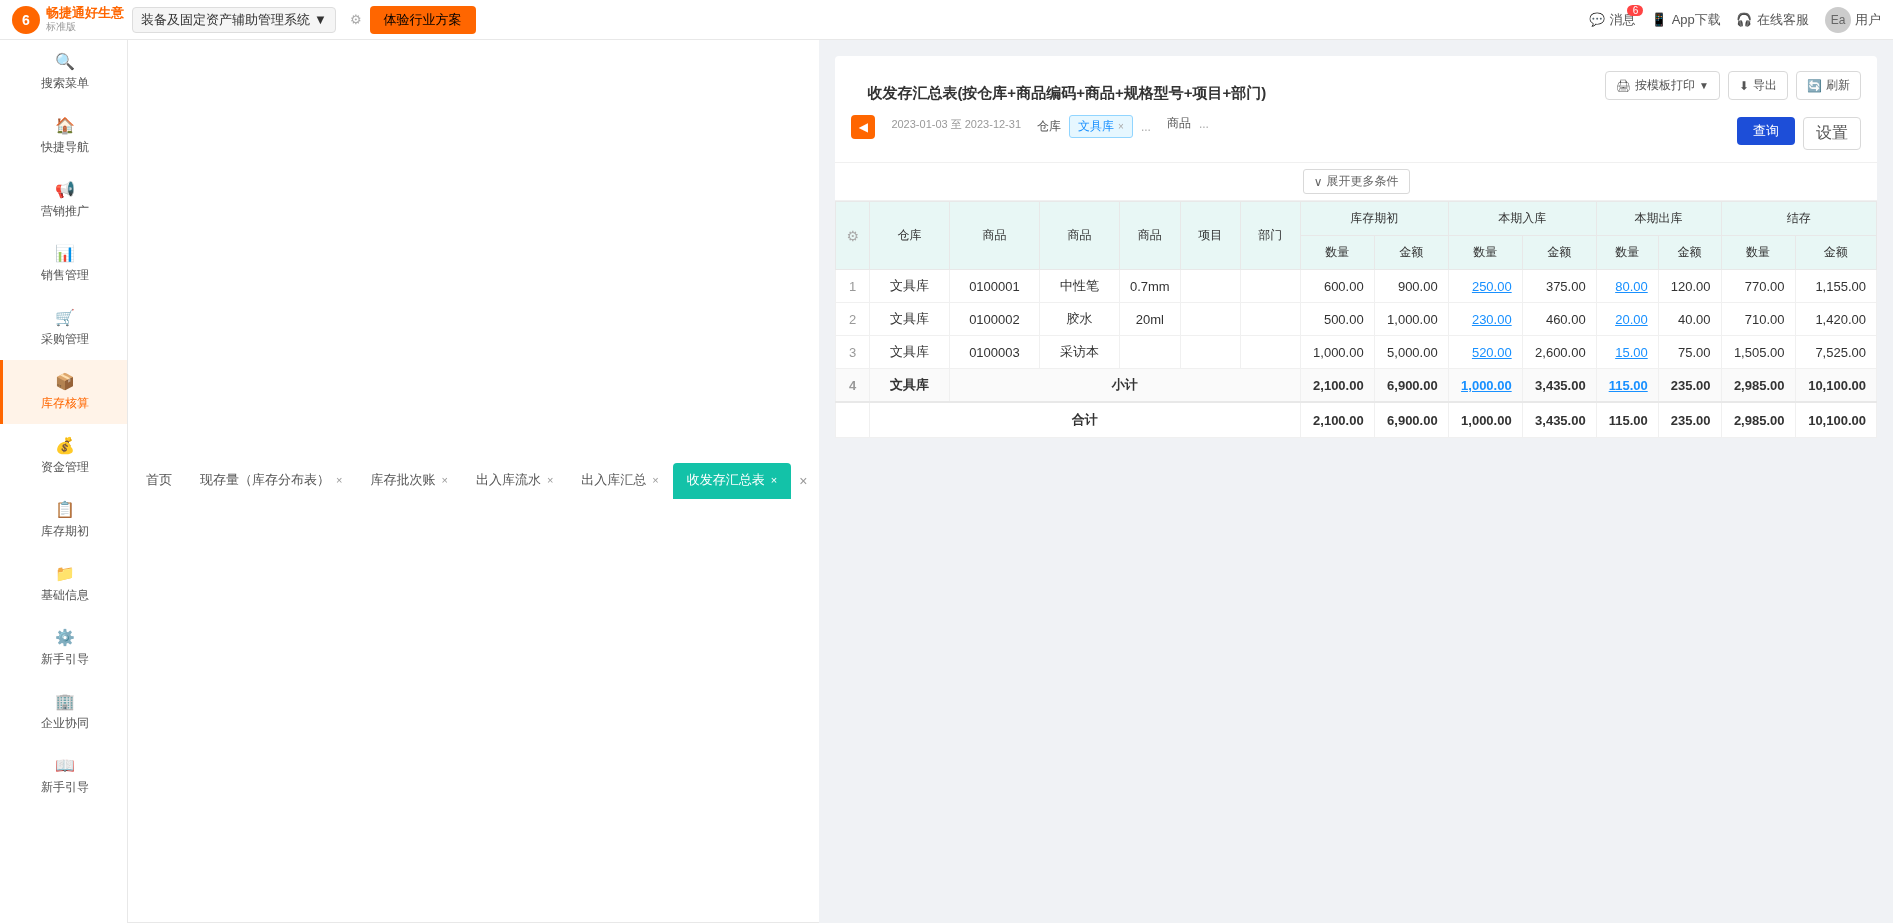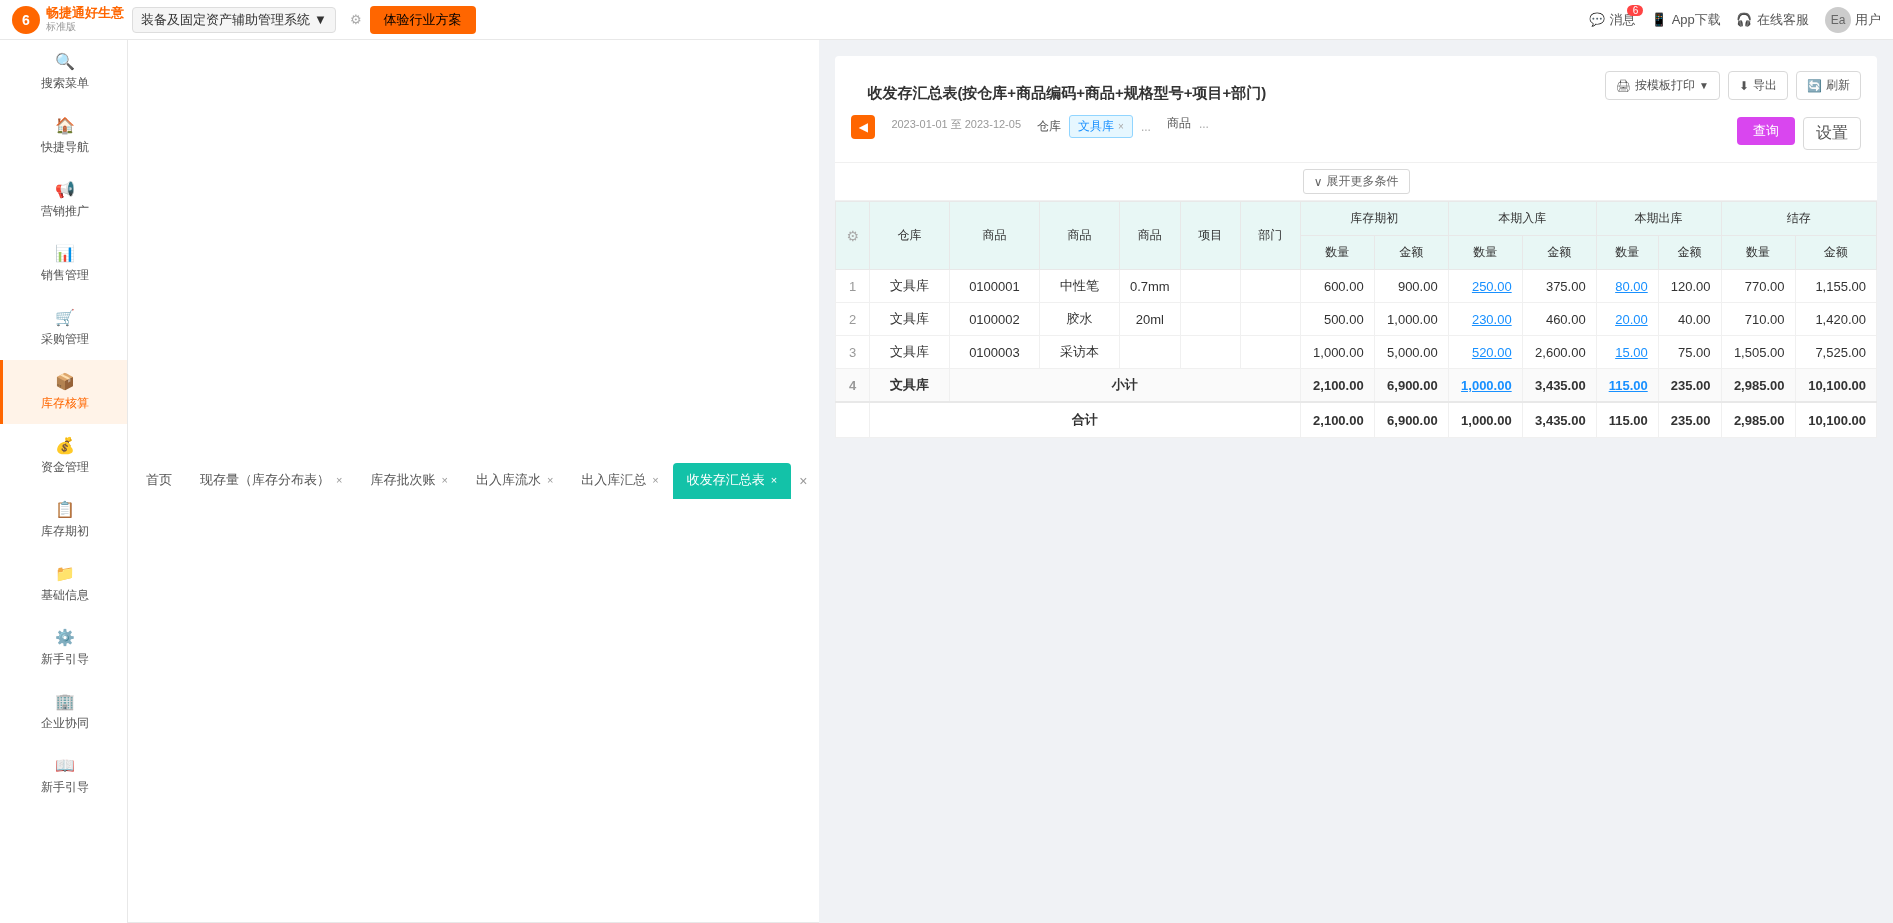--- a/index.html
+++ b/index.html
@@ -60,21 +60,21 @@
     .filter-label { font-size: 12px; color: #555; white-space: nowrap; }
     .date-btns { display: flex; gap: 4px; align-items: center; flex-wrap: wrap; }
     .date-btn { padding: 2px 8px; border: 1px solid #d9d9d9; border-radius: 3px; background: #fff; cursor: pointer; font-size: 12px; color: #555; }
     .date-btn.active { background: #ff6600; color: #fff; border-color: #ff6600; }
     .date-range { font-size: 11px; color: #999; margin-top: 2px; }
     .filter-section { display: flex; align-items: center; gap: 8px; }
     .warehouse-tag { display: flex; align-items: center; gap: 4px; background: #e6f7ff; border: 1px solid #91d5ff; border-radius: 3px; padding: 2px 8px; font-size: 12px; color: #1890ff; }
     .warehouse-tag-close { cursor: pointer; color: #aaa; font-size: 10px; }
     .filter-more { color: #aaa; font-size: 12px; cursor: pointer; }
     .filter-actions { display: flex; gap: 8px; margin-left: auto; align-items: flex-start; padding-top: 2px; }
-    .query-btn { background: #d946ef; color: white; border: none; border-radius: 4px; padding: 5px 16px; cursor: pointer; font-size: 13px; }
+    .query-btn { background: #1d4ed8; color: white; border: none; border-radius: 4px; padding: 5px 16px; cursor: pointer; font-size: 13px; }
     .settings-btn { background: #fff; color: #555; border: 1px solid #d9d9d9; border-radius: 4px; padding: 5px 12px; cursor: pointer; font-size: 16px; }
 
     
     .expand-row { display: flex; align-items: center; justify-content: center; padding: 6px; border-bottom: 1px solid #f0f0f0; }
     .expand-btn { display: flex; align-items: center; gap: 4px; font-size: 12px; color: #666; cursor: pointer; border: 1px solid #d9d9d9; border-radius: 3px; padding: 3px 10px; background: #fff; }
 
     
     .table-container { overflow: auto; }
     table { width: 100%; border-collapse: collapse; font-size: 13px; }
     thead tr { background: #e8f7f5; }
@@ -240,21 +240,21 @@
             <button class="toolbar-btn">
               <span>🔄</span>
               <span>刷新</span>
             </button>
           </div>
         </div>
 
         <div class="filter-area">
           <button class="collapse-btn">◀</button>
           <div class="filter-group">
-            <div class="date-range">2023-01-01 至 2023-12-05</div>
+            <div class="date-range">2023-01-03 至 2023-12-31</div>
           </div>
           <div class="filter-section">
             <span class="filter-label">仓库</span>
             <div class="warehouse-tag">
               <span>文具库</span>
               <span class="warehouse-tag-close">×</span>
             </div>
             <span class="filter-more">...</span>
           </div>
           <div class="filter-section">

